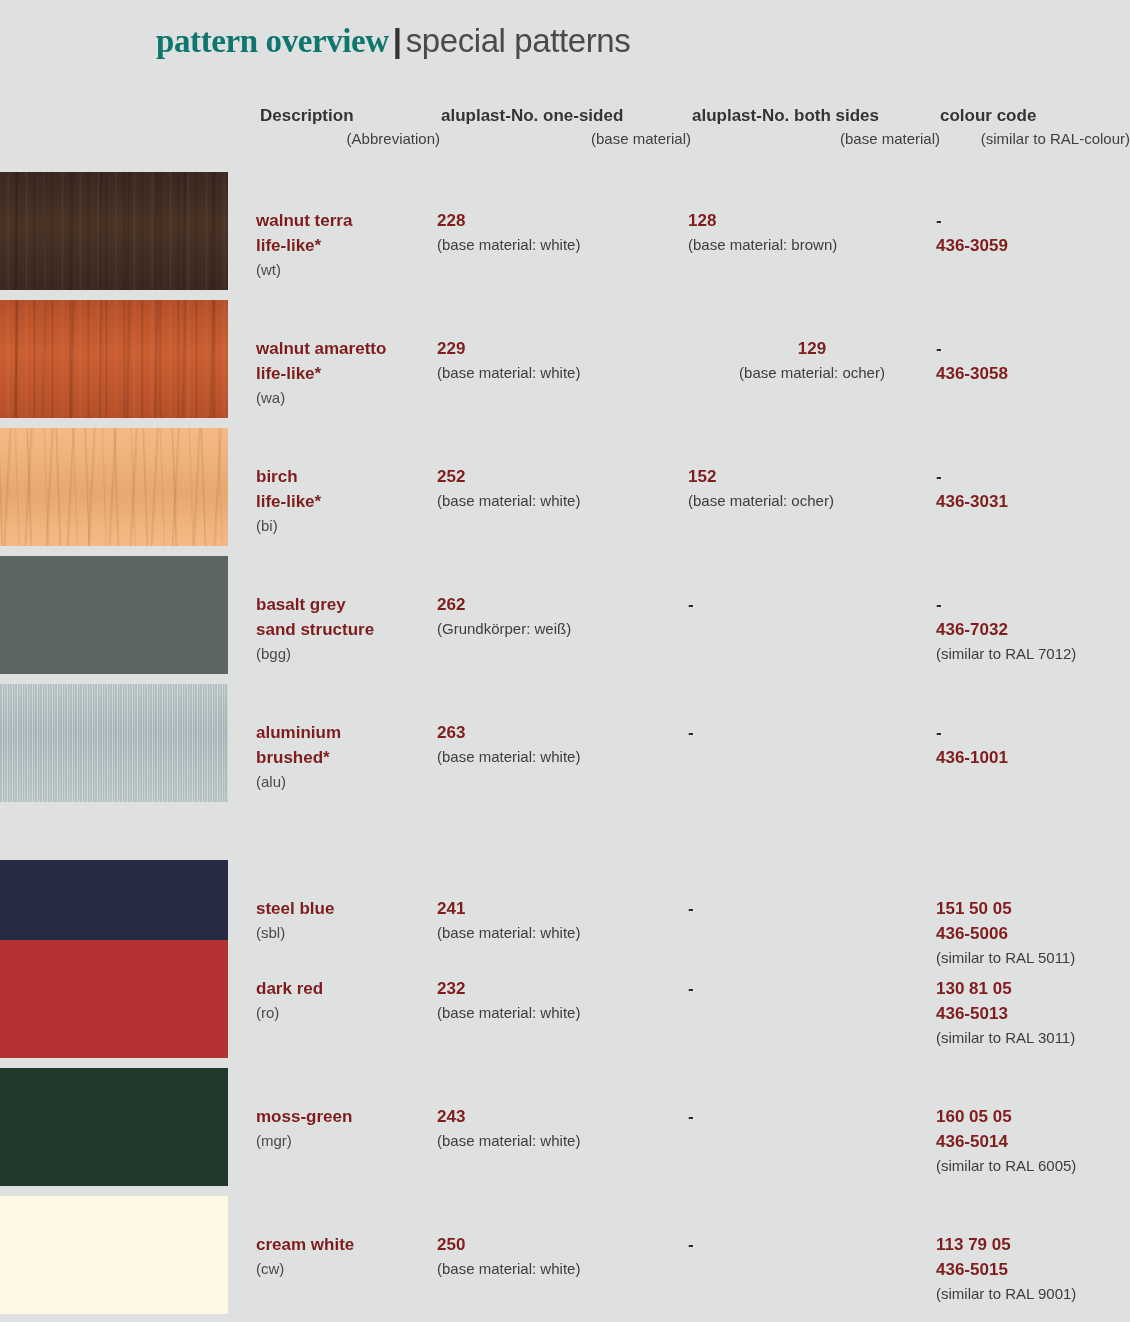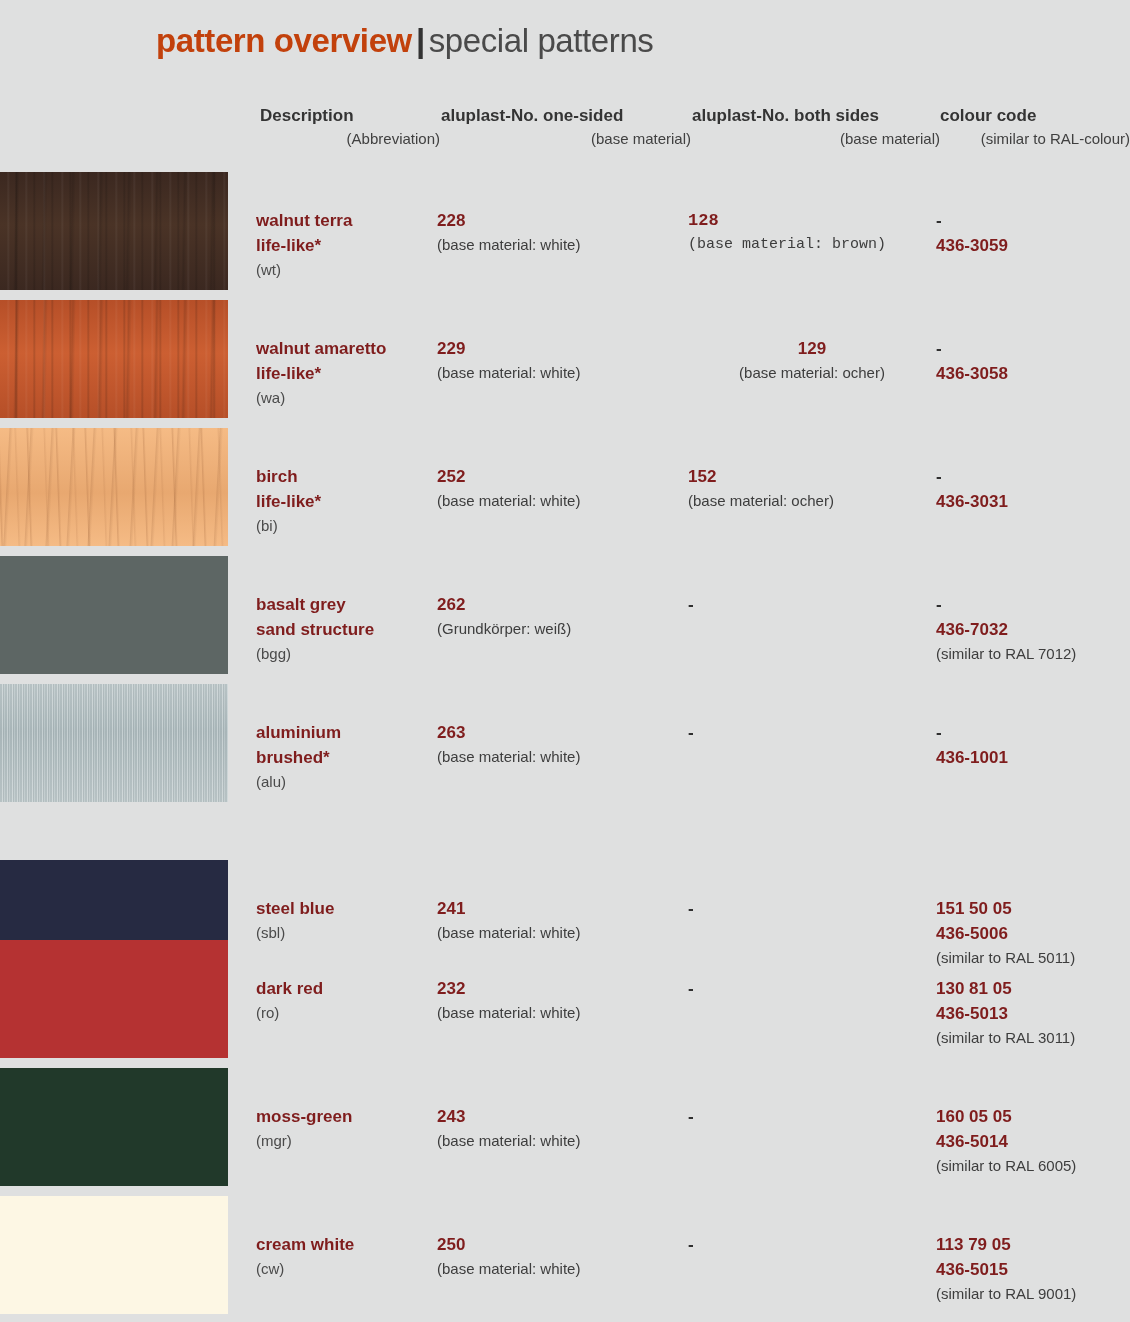--- a/index.html
+++ b/index.html
@@ -21,21 +21,21 @@
     width: 1130px; height: 92px;
   }
   .title {
     position: absolute;
     left: 156px; top: 22px;
     font-size: 33px;
     letter-spacing: -0.4px;
     white-space: nowrap;
     color: #3b3b3b;
   }
-  .title .t-bold { font-weight: bold; color: #c2410c; }
+  .title .t-bold { font-weight: bold; color: #0f766e; font-family: Liberation Serif, serif; }
   .title .t-sep  { font-weight: bold; color: #333; padding: 0 4px; }
   .title .t-light{ font-weight: normal; color: #4a4a4a; }
 
   
   .table {
     position: absolute;
     left: 0; top: 0;
     width: 1130px; height: 1322px;
   }
 
@@ -137,21 +137,21 @@
         </div>
         <div class="cell c-desc" style="top: 36px;">
           <div class="v-main">walnut terra</div>
           <div class="v-main">life-like*</div>
           <div class="v-abbr">(wt)</div>
         </div>
         <div class="cell c-one" style="top: 36px;">
           <div class="v-main">228</div>
           <div class="v-sub">(base material: white)</div>
         </div>
-        <div class="cell c-both" style="top: 36px; font-family: Liberation Mono, monospace;">
+        <div class="cell c-both" style="top: 36px;">
           <div class="v-main">128</div>
           <div class="v-sub">(base material: brown)</div>
         </div>
         <div class="cell c-col" style="top: 36px;">
           <div class="dash">-</div>
           <div class="v-main">436-3059</div>
         </div>
       </div>
       <div class="row" style="top: 300px;">
         <div class="swatch">

